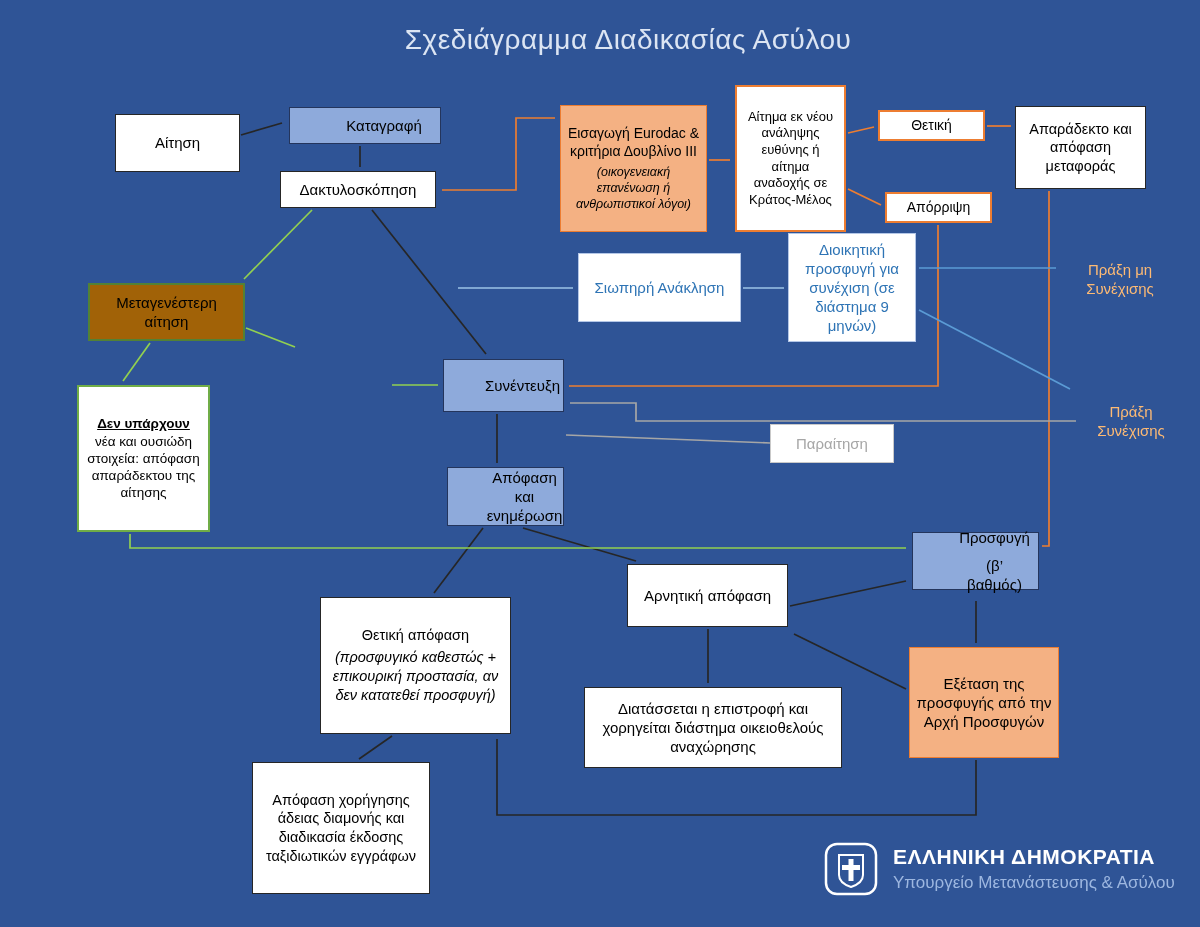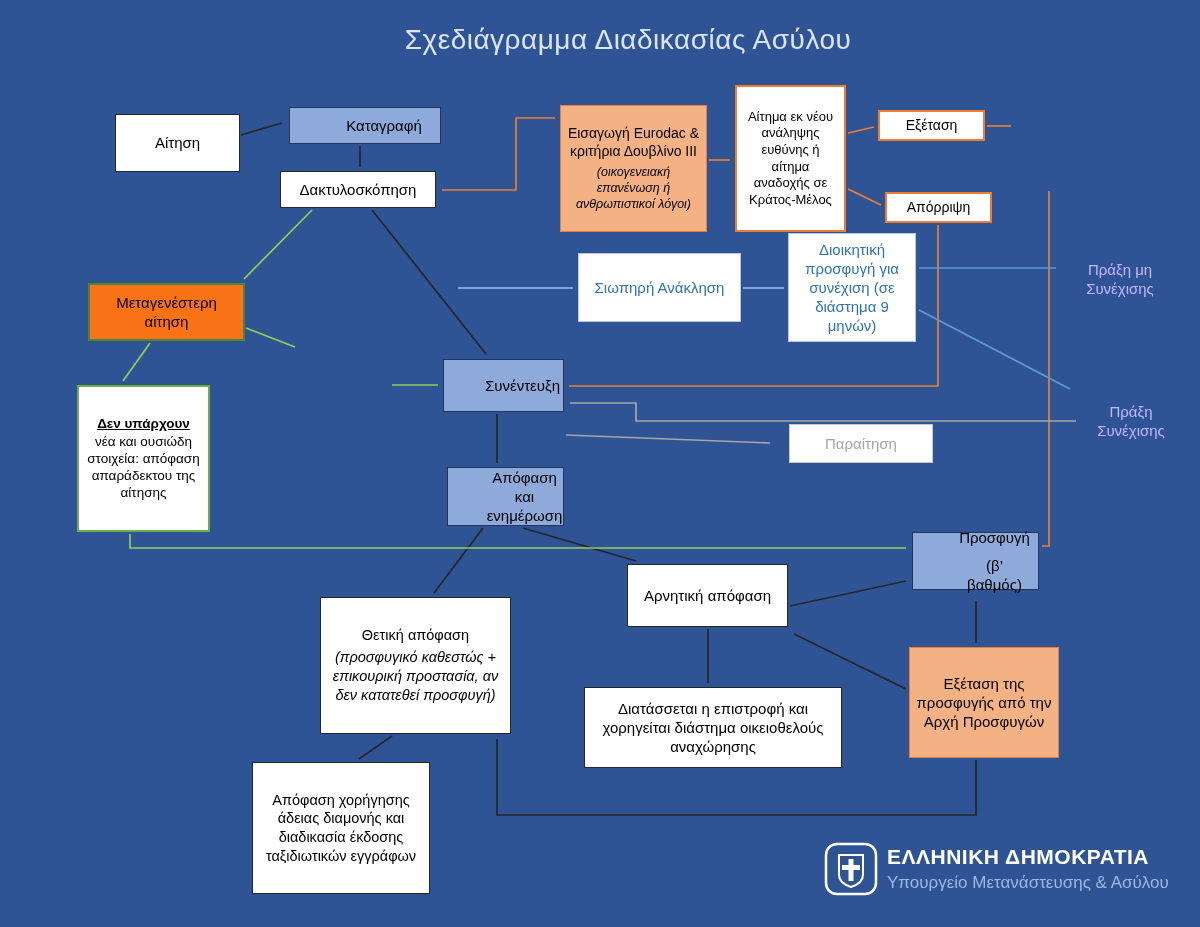--- a/index.html
+++ b/index.html
@@ -6,32 +6,32 @@
   body{font-family:"Liberation Sans",sans-serif;}
   #canvas{position:relative;width:1200px;height:927px;background:#2F5496;overflow:hidden;}
   #title{position:absolute;top:24px;left:0;width:100%;text-align:center;
          color:#DCE5F3;font-size:28px;letter-spacing:0.5px;padding-left:28px;}
   .node{position:absolute;display:flex;align-items:center;justify-content:center;
         text-align:center;box-sizing:border-box;padding:4px 6px;font-size:15px;
         line-height:1.28;color:#000;background:#fff;border:1.5px solid #262626;z-index:2;}
   .node.blue{background:#8EAADB;border-color:#24355C;padding-left:44px;}
   .node.orange-fill{background:#F4B183;border:1.5px solid #ED7D31;}
   .node.orange-border{border:2px solid #ED7D31;}
-  .node.green-fill{background:#f97316;border:2px solid #538135;}
+  .node.green-fill{background:#a16207;border:2px solid #538135;}
   .node.green-border{border:2px solid #70AD47;}
   .node.blue-text{color:#2E74B5;border:1px solid #B4C7E7;}
   .node.gray{color:#A6A6A6;border:1px solid #C9C9C9;}
-  .node.bare{background:transparent;border:none;color:#c4b5fd;z-index:1;}
+  .node.bare{background:transparent;border:none;color:#fdba74;z-index:1;}
   .note{font-style:italic;font-size:12.5px;margin-top:3px;line-height:1.3;}
   .sub{margin-top:9px;}
   .u{text-decoration:underline;}
   #arrows{position:absolute;left:0;top:0;width:1200px;height:927px;z-index:1;}
   #arrows path{fill:none;stroke-width:1.7;}
   #footer{position:absolute;left:823px;top:841px;display:flex;align-items:center;z-index:2;}
-  #footer .txt{margin-left:8px;}
+  #footer .txt{margin-left:14px;}
   #footer .org{color:#FFFFFF;font-size:21px;font-weight:bold;letter-spacing:0.5px;}
   #footer .dept{color:#9DB7E0;font-size:17px;margin-top:4px;}
 </style>
 </head>
 <body>
 
 <div id="canvas">
 
   <div id="title">Σχεδιάγραμμα Διαδικασίας Ασύλου</div>
 
@@ -102,45 +102,46 @@
 
   <div class="node orange-fill" style="left:560px;top:105px;width:147px;height:127px;font-size:14px">
     <div>
       <div>Εισαγωγή Eurodac &amp; κριτήρια Δουβλίνο ΙΙΙ</div>
       <div class="note">(οικογενειακή επανένωση ή ανθρωπιστικοί λόγοι)</div>
     </div>
   </div>
 
   <div class="node orange-border" style="left:735px;top:85px;width:111px;height:147px;font-size:13px">Αίτημα εκ νέου ανάληψης ευθύνης ή αίτημα αναδοχής σε Κράτος-Μέλος</div>
 
-  <div class="node orange-border" style="left:878px;top:110px;width:107px;height:31px;font-size:14px">Εξέταση</div>
+  <div class="node orange-border" style="left:878px;top:110px;width:107px;height:31px;font-size:14px">Θετική</div>
 
   <div class="node orange-border" style="left:885px;top:192px;width:107px;height:31px;font-size:14px">Απόρριψη</div>
 
+  <div class="node" style="left:1015px;top:106px;width:131px;height:83px;font-size:14.5px">Απαράδεκτο και απόφαση μεταφοράς</div>
 
   <div class="node blue-text" style="left:578px;top:253px;width:163px;height:69px">Σιωπηρή Ανάκληση</div>
 
   <div class="node blue-text" style="left:788px;top:233px;width:128px;height:109px">Διοικητική προσφυγή για συνέχιση (σε διάστημα 9 μηνών)</div>
 
   <div class="node bare" style="left:1060px;top:250px;width:120px;height:58px">Πράξη μη Συνέχισης</div>
 
   <div class="node bare" style="left:1075px;top:392px;width:112px;height:58px">Πράξη Συνέχισης</div>
 
   <div class="node green-fill" style="left:88px;top:283px;width:157px;height:58px">Μεταγενέστερη αίτηση</div>
 
   <div class="node green-border" style="left:77px;top:385px;width:133px;height:147px;font-size:13.5px">
     <div>
       <b class="u">Δεν υπάρχουν</b><span> νέα και ουσιώδη στοιχεία: απόφαση απαράδεκτου της αίτησης</span>
     </div>
   </div>
 
 
   <div class="node blue" style="left:443px;top:359px;width:121px;height:53px">Συνέντευξη</div>
 
-  <div class="node gray" style="left:789px;top:424px;width:144px;height:39px">Παραίτηση</div>
+  <div class="node gray" style="left:770px;top:424px;width:124px;height:39px">Παραίτηση</div>
 
   <div class="node blue" style="left:447px;top:467px;width:117px;height:59px">Απόφαση και ενημέρωση</div>
 
   <div class="node" style="left:320px;top:597px;width:191px;height:137px;font-size:14.5px">
     <div>
       <div>Θετική απόφαση</div>
       <div class="note" style="font-size:14.5px">(προσφυγικό καθεστώς + επικουρική προστασία, αν δεν κατατεθεί προσφυγή)</div>
     </div>
   </div>
 

